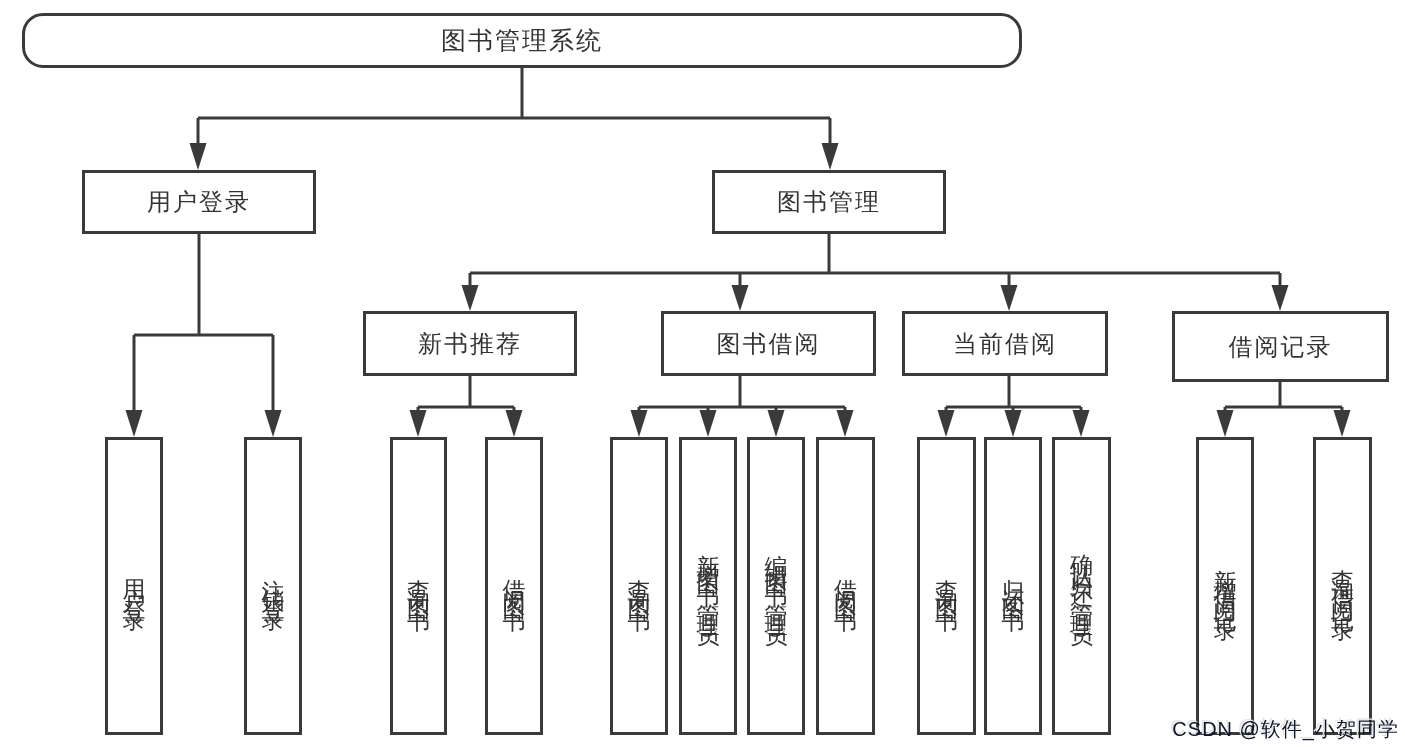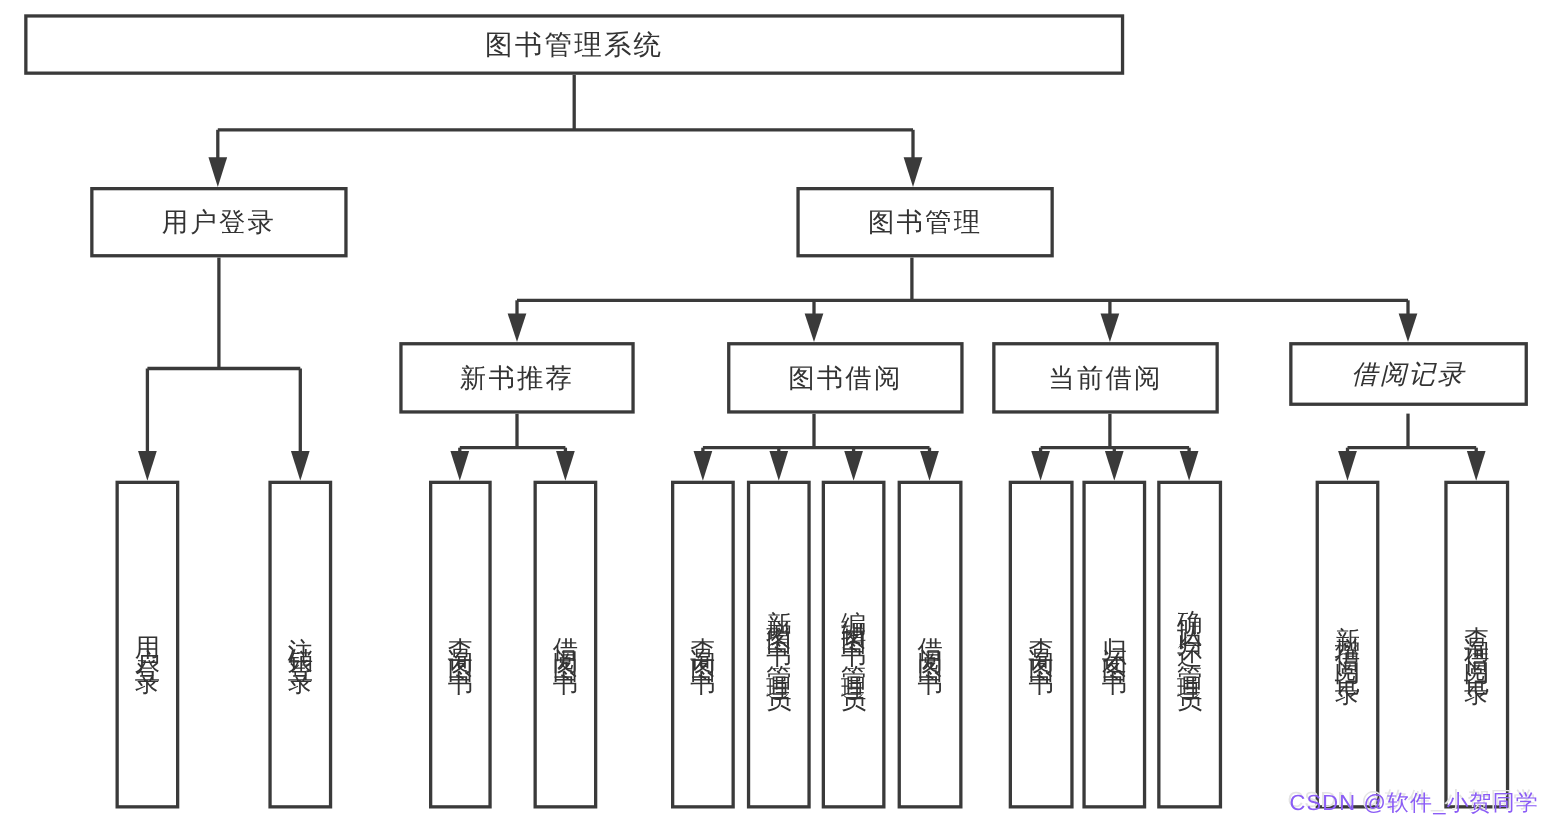--- a/index.html
+++ b/index.html
@@ -8,39 +8,39 @@
     font-family:"Liberation Sans",sans-serif;color:#333333;overflow:hidden;
   }
   svg.wires{position:absolute;left:0;top:0;width:1405px;height:747px;z-index:1;}
   svg.wires path{stroke:#3a3a3a;stroke-width:3;fill:none;}
   svg.wires polygon{fill:#3a3a3a;stroke:none;}
   .node{
     position:absolute;background:#ffffff;border:3px solid #3a3a3a;box-sizing:border-box;
     display:flex;align-items:center;justify-content:center;z-index:2;
   }
   .hnode{font-size:24px;letter-spacing:2px;}
-  .n-root{left:22px;top:13px;width:1000px;height:55px;font-size:25px;}
+  .n-root{left:22px;top:13px;width:1000px;height:55px;font-size:25px;border-radius:21px;}
   .n-user{left:82px;top:170px;width:234px;height:64px;}
-  .n-mgmt{left:712px;top:170px;width:234px;height:64px;margin-left:12px;}
+  .n-mgmt{left:712px;top:170px;width:234px;height:64px;}
   .n-rec{left:363px;top:311px;width:214px;height:65px;}
   .n-bor{left:633px;top:311px;width:215px;height:65px;margin-left:28px;}
   .n-cur{left:902px;top:311px;width:206px;height:65px;}
-  .n-brd{left:1172px;top:311px;width:217px;height:58px;font-style:italic;}
+  .n-brd{left:1172px;top:311px;width:217px;height:71px;}
   .n-leaf{top:437px;height:298px;width:58px;}
   .vtext{
     writing-mode:vertical-rl;text-orientation:mixed;font-size:23px;
     letter-spacing:10px;line-height:1;transform:translateY(-5px);white-space:nowrap;
   }
   .lf1{left:105px}.lf2{left:244px}.lf3{left:390px;width:57px}.lf4{left:485px}
   .lf5{left:610px}.lf6{left:679px}.lf7{left:747px}.lf8{left:816px;width:59px}
   .lf9{left:917px;width:59px}.lf10{left:984px}.lf11{left:1052px;width:59px}
   .lf12{left:1196px}.lf13{left:1313px;width:59px}
   .watermark{
     position:absolute;right:6px;bottom:4px;z-index:5;font-size:20px;
-    color:#8b5cf6;letter-spacing:1px;text-shadow:-2px -2px 0 #e4e4e4;
+    color:#0f172a;letter-spacing:1px;text-shadow:-2px -2px 0 #e4e4e4;
   }
 </style>
 </head>
 <body>
 
 <div class="stage">
 
   <svg class="wires" viewBox="0 0 1405 747" xmlns="http://www.w3.org/2000/svg">
     <g>
       <path d="M522,68 V118"></path>

